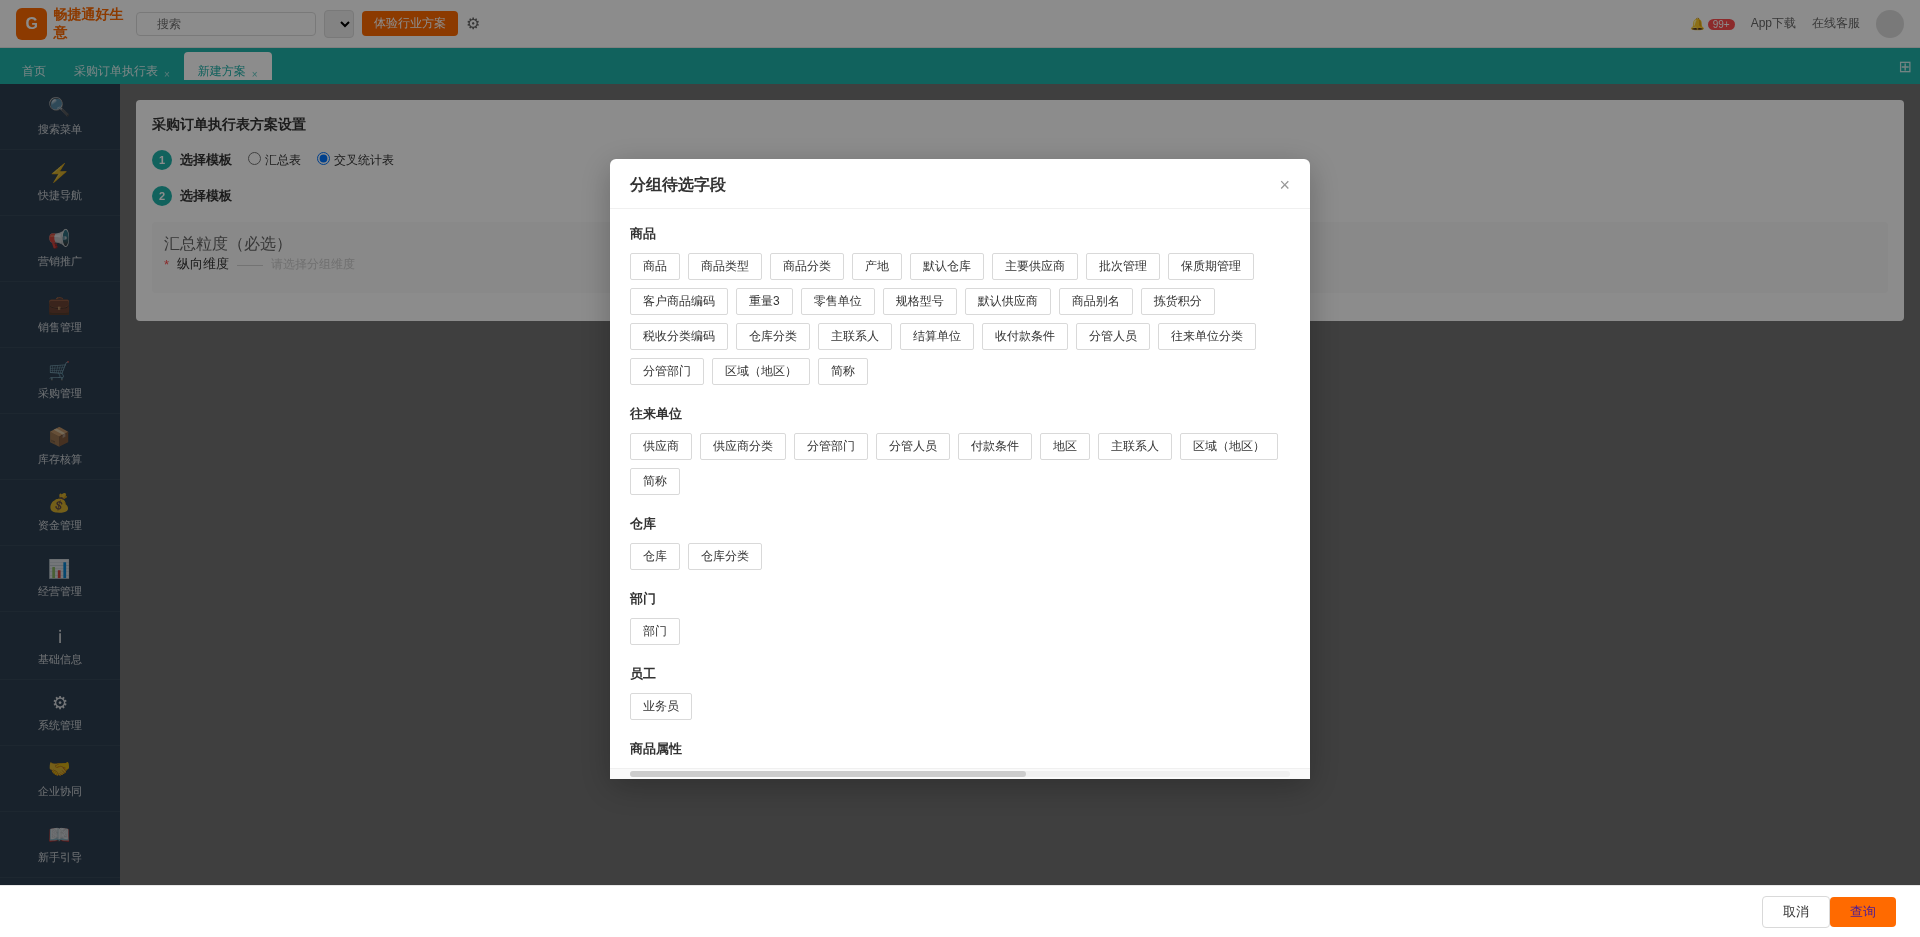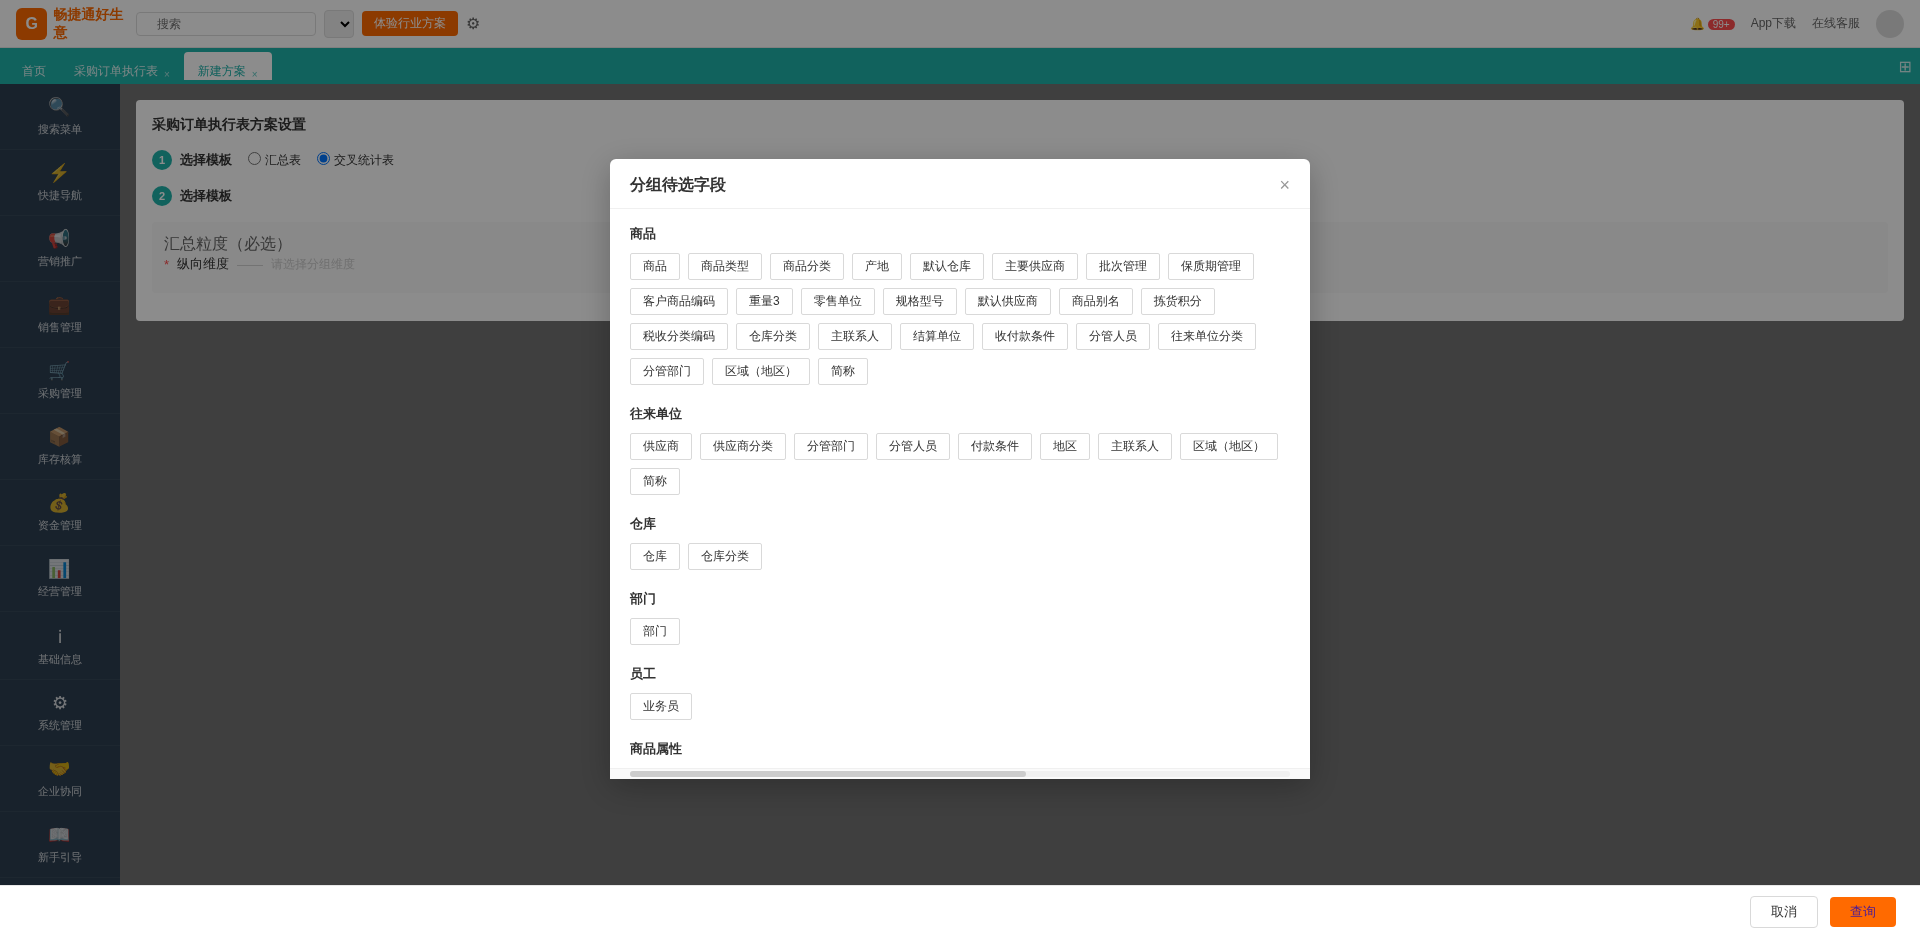--- a/index.html
+++ b/index.html
@@ -275,21 +275,20 @@
     .bottom-bar {
       position: fixed;
       bottom: 0; left: 0; right: 0;
       height: 52px;
       background: #fff;
       border-top: 1px solid #e8e8e8;
       display: flex;
       align-items: center;
       justify-content: flex-end;
       padding: 12px 24px;
-      gap: 12px;
       z-index: 300;
     }
     .btn-cancel {
       border: 1px solid #d9d9d9;
       background: #fff;
       color: #333;
       border-radius: 4px;
       padding: 6px 20px;
       cursor: pointer;
       font-size: 13px;

